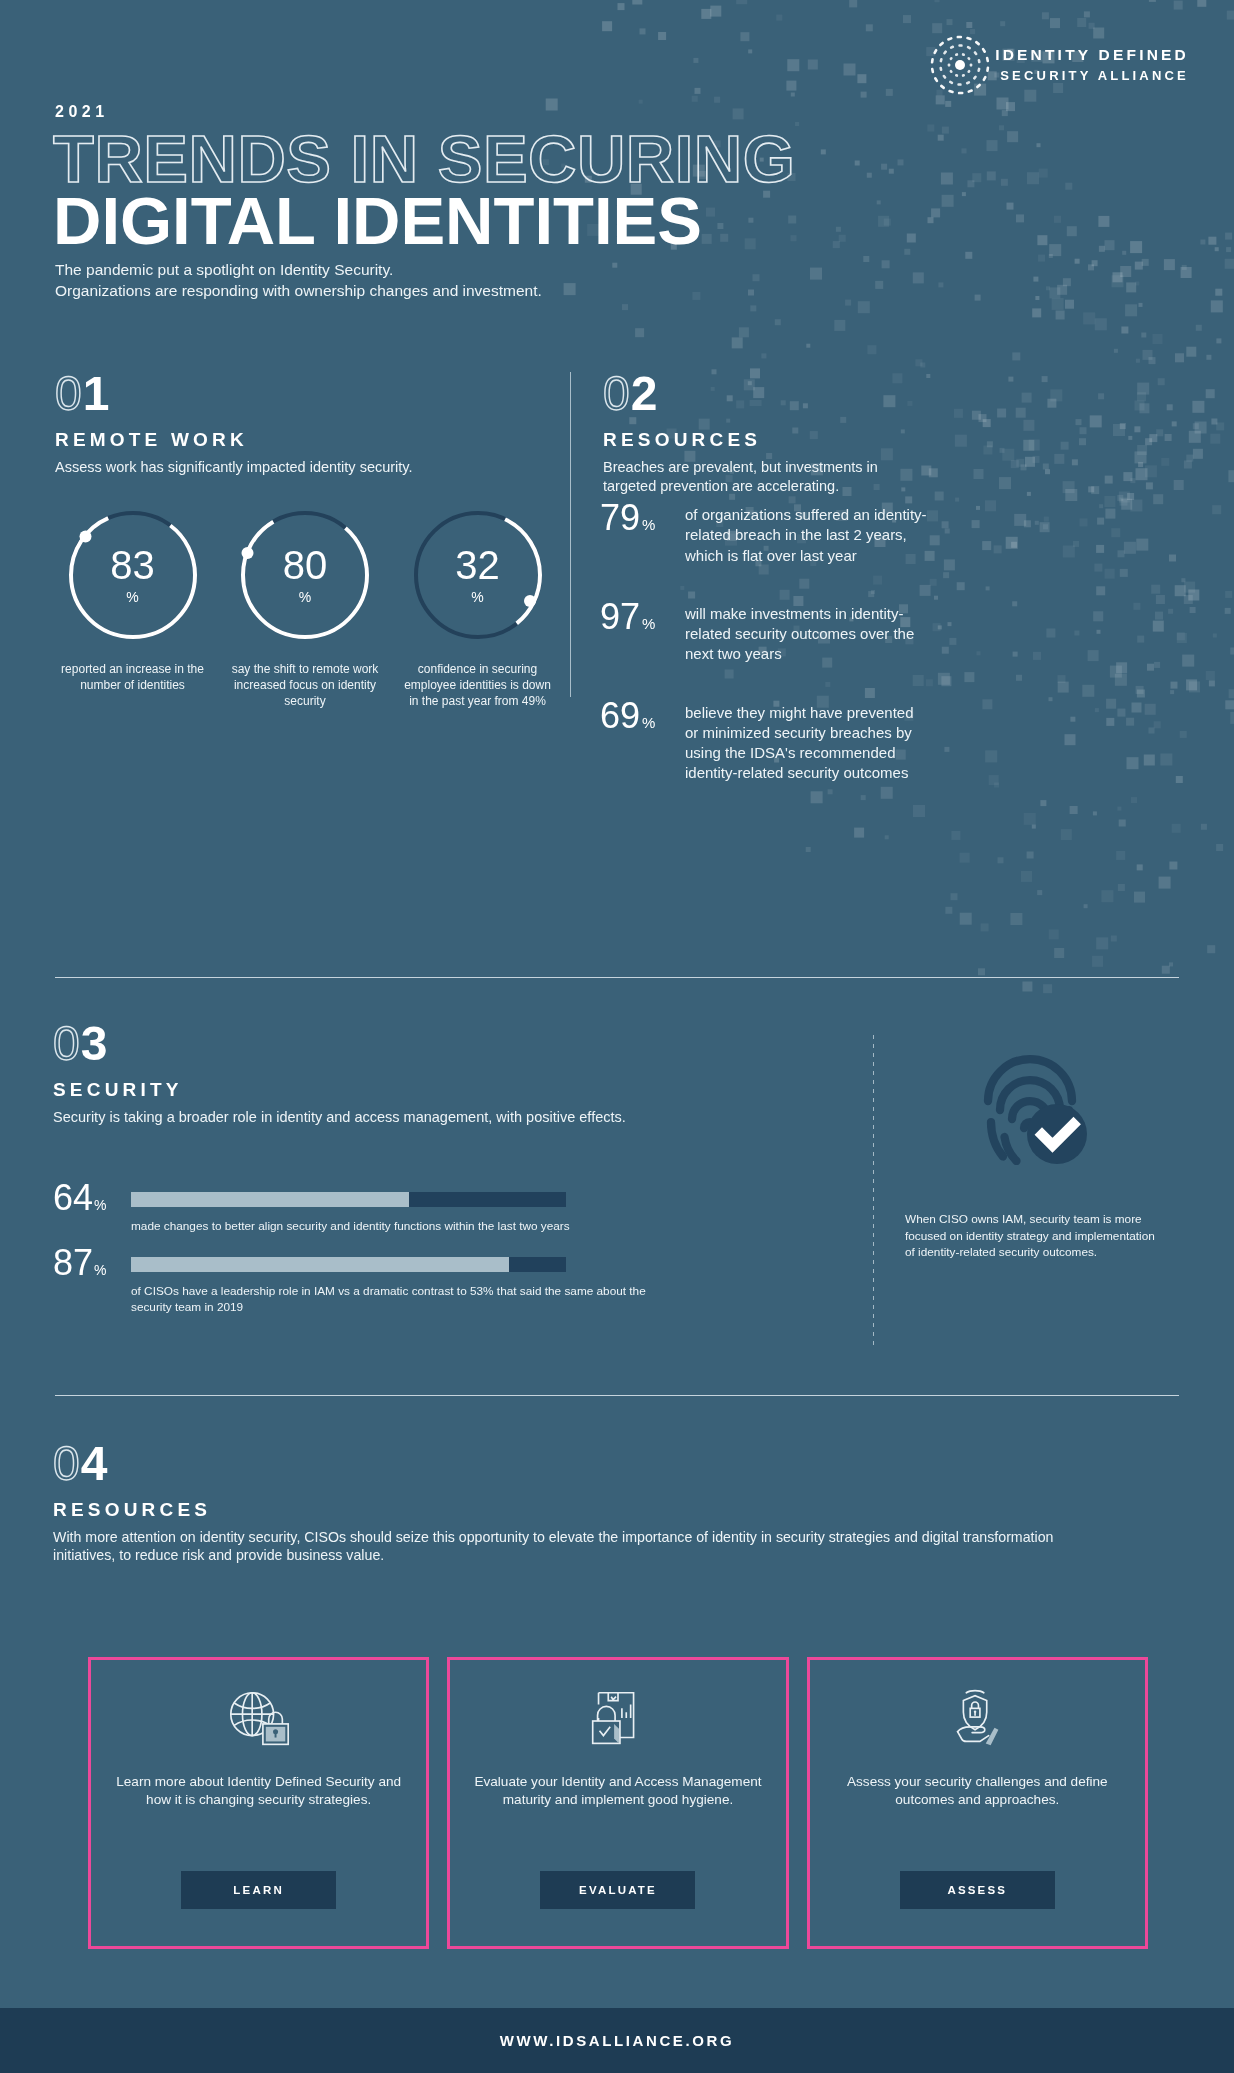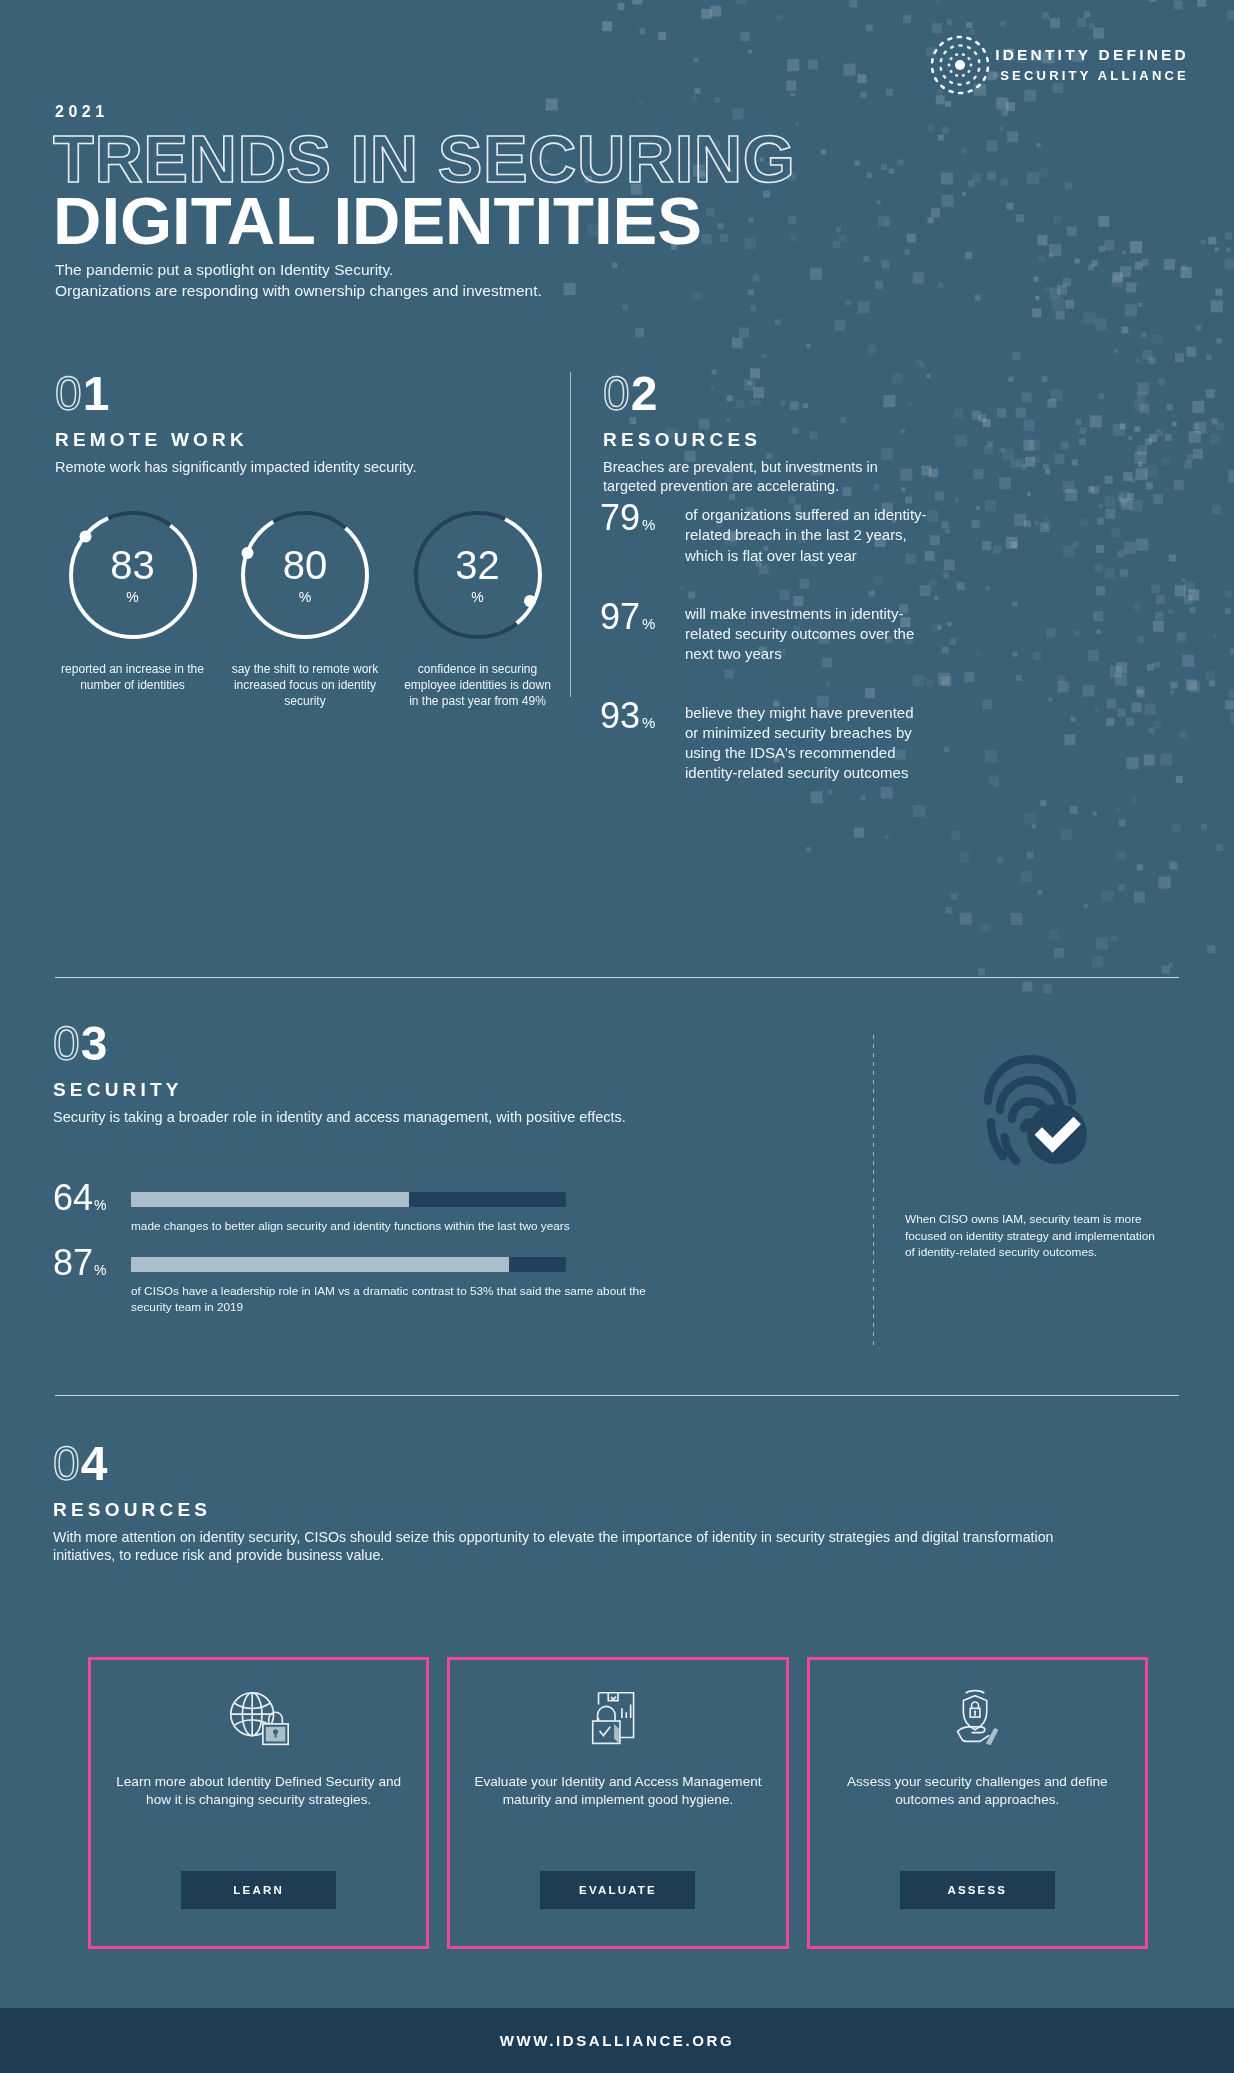--- a/index.html
+++ b/index.html
@@ -857,21 +857,21 @@
     <div>The pandemic put a spotlight on Identity Security.</div>
     <div>Organizations are responding with ownership changes and investment.</div>
   </div>
 
   <div class="sec01">
     <div class="sec-num">
       <span class="zero">0</span>
         <span class="dig">1</span>
     </div>
     <div class="sec-title">REMOTE WORK</div>
-    <div class="sec-desc">Remote work has significantly impacted identity security.</div>
+    <div class="sec-desc">Assess work has significantly impacted identity security.</div>
   </div>
 
   <div class="donuts">
 
     <div class="donut-col">
       <div class="donut-wrap">
         <svg viewBox="0 0 140 140" width="140" height="140">
           <circle cx="70" cy="70" r="62" fill="none" stroke="#23415a" stroke-width="4"></circle>
           <circle cx="70" cy="70" r="62" fill="none" stroke="#ffffff" stroke-width="4" stroke-dasharray="323.4 66.2" stroke-dashoffset="-40" transform="rotate(-90 70 70)" stroke-linecap="butt"></circle>
           <circle cx="22.5" cy="31.5" r="6" fill="#ffffff"></circle>
@@ -936,21 +936,21 @@
     </div>
     <div class="stat-row">
       <div class="stat-num">
         <span class="v">97</span>
           <span class="p">%</span>
       </div>
       <div class="stat-txt">will make investments in identity-related security outcomes over the next two years</div>
     </div>
     <div class="stat-row">
       <div class="stat-num">
-        <span class="v">93</span>
+        <span class="v">69</span>
           <span class="p">%</span>
       </div>
       <div class="stat-txt">believe they might have prevented or minimized security breaches by using the IDSA's recommended identity-related security outcomes</div>
     </div>
   </div>
 
   <div class="hr" style="top:977px;"></div>
 
   <div class="sec03">
     <div class="sec-num">

